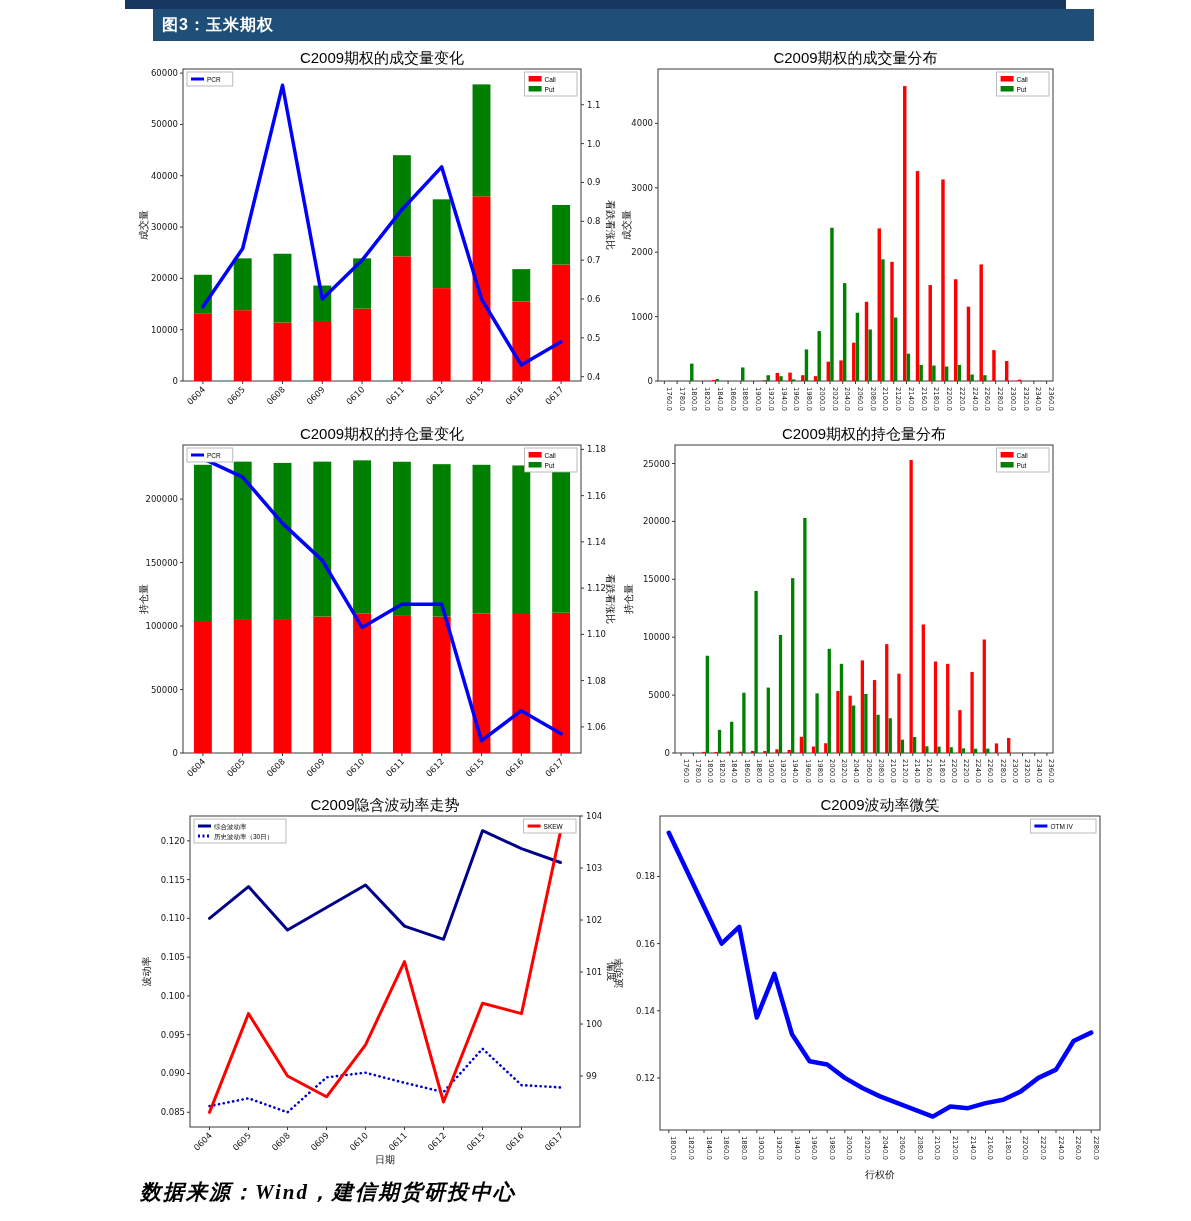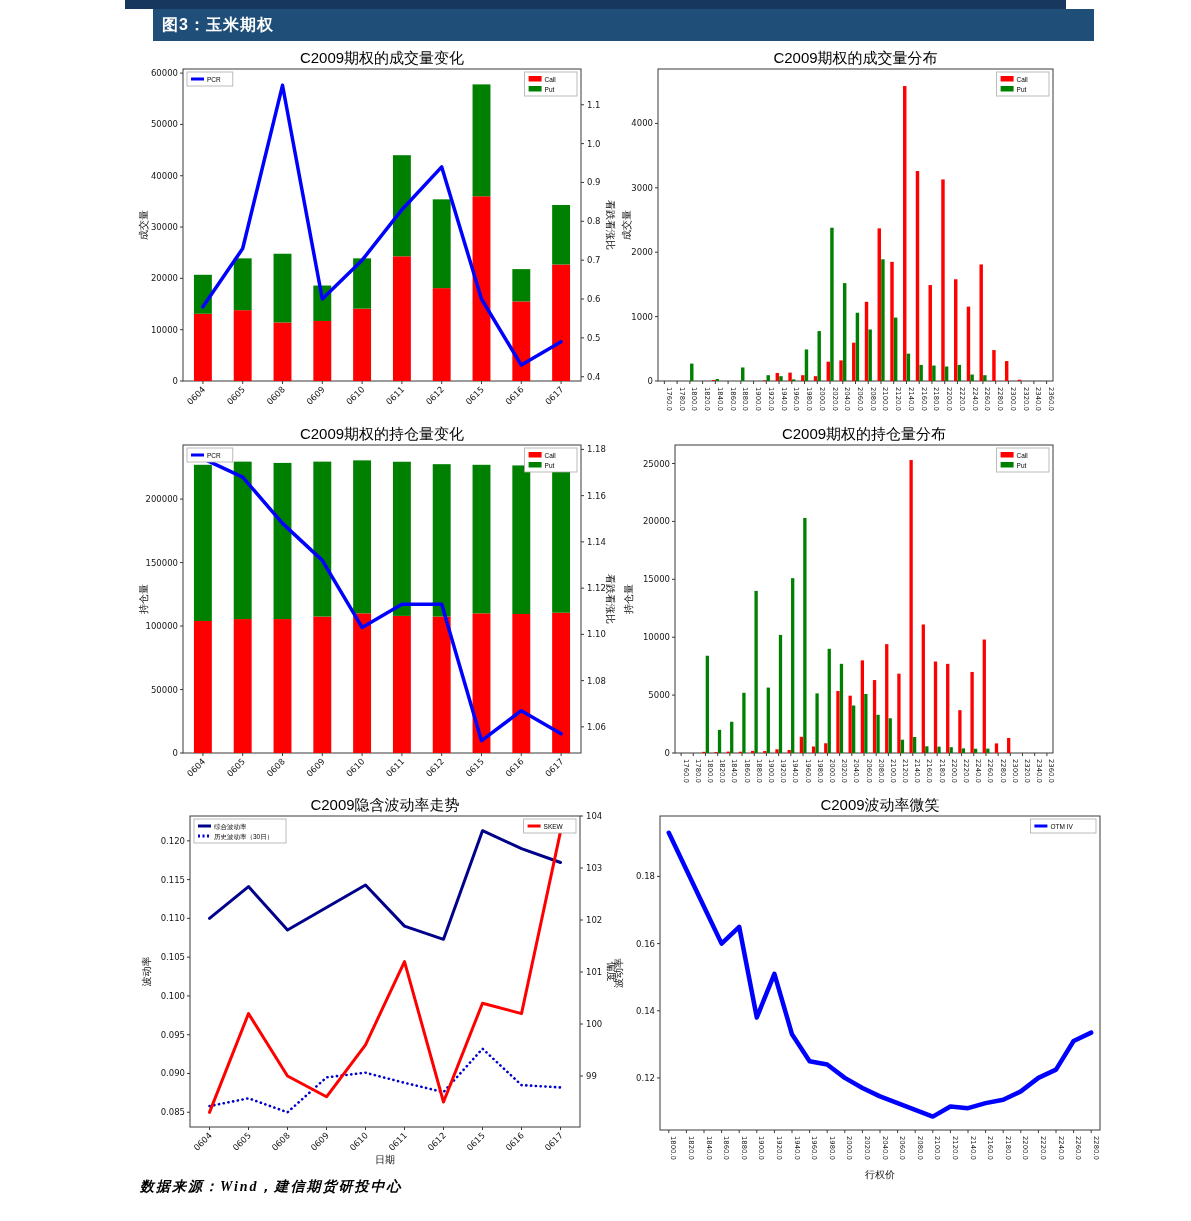--- a/index.html
+++ b/index.html
@@ -13,21 +13,21 @@
   .frame{fill:none;stroke:#3a3a3a;stroke-width:1;}
   .tk{stroke:#3a3a3a;stroke-width:1;}
   .tl{font-size:8.5px;fill:#151515;font-family:"DejaVu Sans",sans-serif;}
   .ts{font-size:6.8px;fill:#151515;font-family:"DejaVu Sans",sans-serif;}
   .e{text-anchor:end;}
   .m{text-anchor:middle;}
   .ct{font-size:15px;fill:#000;}
   .al{font-size:10px;fill:#111;}
   .lg{fill:#ffffff;stroke:#aaaaaa;stroke-width:0.8;}
   .lt{font-size:6.5px;fill:#000;}
-  .footer{position:absolute;left:140px;top:1178px;font-size:14px;color:#000;
+  .footer{position:absolute;left:140px;top:1178px;font-size:21px;color:#000;
           font-family:"Liberation Serif","DejaVu Serif",serif;font-style:italic;
           font-weight:600;letter-spacing:2px;}
 </style>
 </head>
 <body>
 
 <div class="top-stripe" style="background: rgb(23, 55, 94);"></div>
 <div class="title-bar" style="background: rgb(31, 78, 121);">
   <span>图3：玉米期权</span>
 </div>

